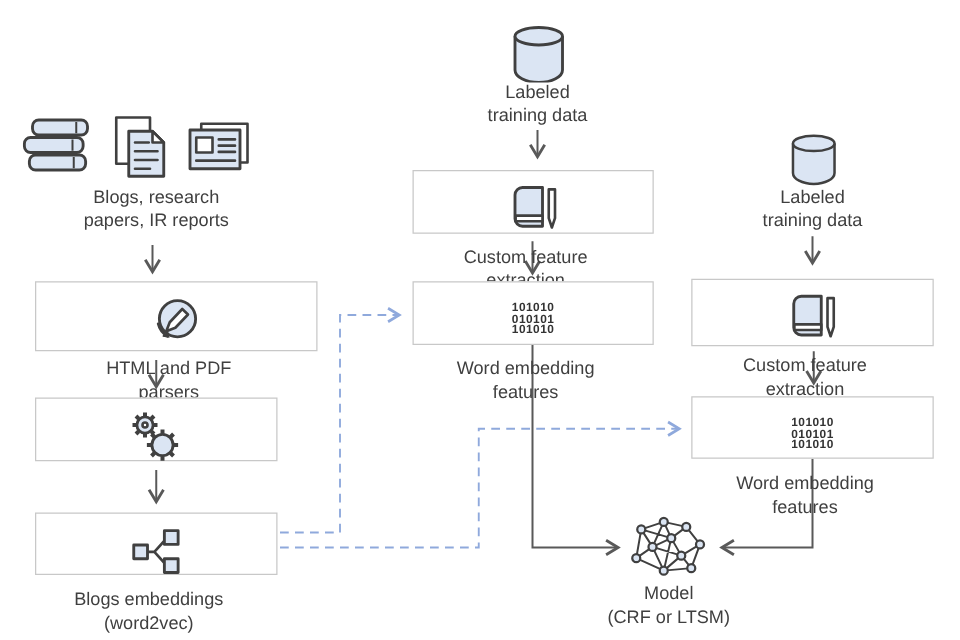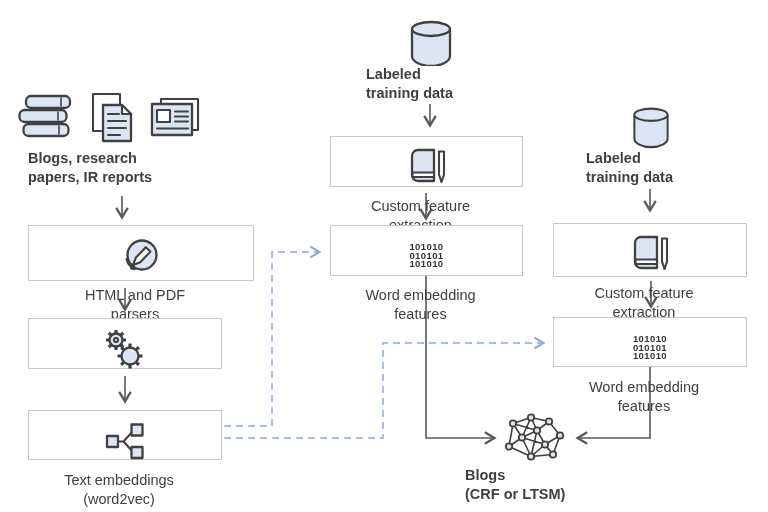--- a/index.html
+++ b/index.html
@@ -22,22 +22,22 @@
   .box{
     position:absolute;background:#fff;border:1px solid var(--box-border);
     display:flex;align-items:center;box-sizing:border-box;flex-direction:column;
   }
   .box .ic{flex:0 0 60px;display:flex;align-items:center;justify-content:center;}
   .box .lbl{
     flex:1;text-align:center;padding-right:12px;white-space:pre-line;
     font-size:14.5px;line-height:19px;color:var(--text);
   }
   .caption{
-    position:absolute;text-align:left;white-space:pre-line;
-    font-size:14.5px;line-height:19px;color:var(--text);font-weight:bold;
+    position:absolute;text-align:center;white-space:pre-line;
+    font-size:14.5px;line-height:19px;color:var(--text);
   }
   .abs{position:absolute;}
   
   .f{fill:var(--icon-fill);stroke:var(--icon-stroke);stroke-width:2.3;stroke-linejoin:round;}
   .fw{fill:#ffffff;stroke:var(--icon-stroke);stroke-width:2.1;stroke-linejoin:round;}
   .s{fill:none;stroke:var(--icon-stroke);stroke-width:2.1;stroke-linecap:round;stroke-linejoin:round;}
   .st{fill:none;stroke:var(--icon-stroke);stroke-width:3.2;stroke-linecap:butt;}
   .se{fill:none;stroke:var(--icon-stroke);stroke-width:1.6;}
   .nn{fill:var(--icon-fill);stroke:var(--icon-stroke);stroke-width:1.8;}
   .binary{
@@ -130,21 +130,21 @@
 
   <div class="box" style="left:28px;top:410px;width:194px;height:50px">
     <span class="ic">
       <svg width="40" height="40" viewBox="0 0 40 40">
         <path class="s" d="M13,20.5 H18.5 M18.5,20.5 L28,10 M18.5,20.5 L28,31"></path>
         <rect class="f" x="2" y="15" width="11" height="11"></rect>
         <rect class="f" x="26.5" y="3.5" width="11" height="11"></rect>
         <rect class="f" x="26.5" y="26" width="11" height="11"></rect>
       </svg>
     </span>
-    <span class="lbl">Text embeddings
+    <span class="lbl">Blogs embeddings
 (word2vec)</span>
   </div>
 
   <svg class="abs" style="left:407px;top:20px" width="48" height="46" viewBox="0 0 48 46">
     <path class="f" d="M5,9 v27 c0,5.5 8.5,10 19,10 s19,-4.5 19,-10 V9"></path>
     <ellipse class="f" cx="24" cy="9" rx="19" ry="7"></ellipse>
   </svg>
 
   <div class="caption" style="left:366px;top:65px;width:128px">Labeled
 training data</div>
@@ -216,17 +216,17 @@
         <circle cx="33" cy="17" r="3.2"></circle>
       <circle cx="56" cy="22" r="3.2"></circle>
         <circle cx="18" cy="24" r="3.2"></circle>
       <circle cx="41" cy="31" r="3.2"></circle>
         <circle cx="5" cy="33" r="3.2"></circle>
       <circle cx="27" cy="43" r="3.2"></circle>
         <circle cx="49" cy="41" r="3.2"></circle>
     </g>
   </svg>
 
-  <div class="caption" style="left:465px;top:466px;width:140px">Blogs
+  <div class="caption" style="left:465px;top:466px;width:140px">Model
 (CRF or LTSM)</div>
 
   <div class="bottom-bar"></div>
 </div>
 
 </body></html>

